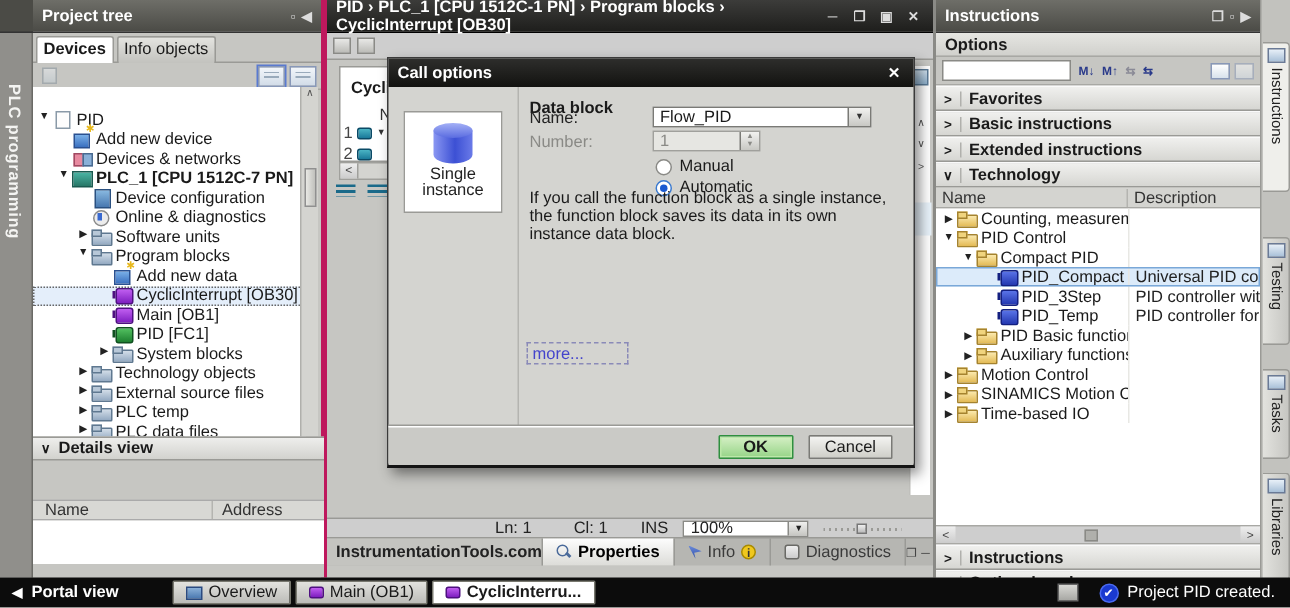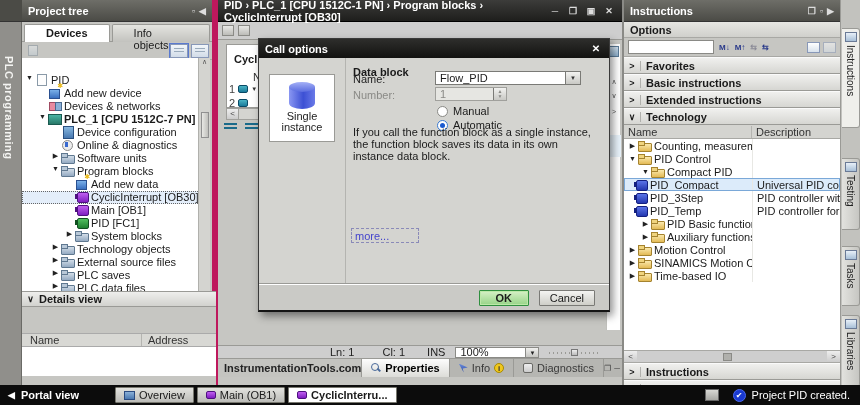--- a/index.html
+++ b/index.html
@@ -39,23 +39,23 @@
 [data-icon="block-fc"]::after{content:"";position:absolute;left:0;top:3px;width:2px;height:5px;background:#105020}
 [data-icon="block-fb"]::before{content:"";position:absolute;left:2px;top:1px;width:10px;height:9px;border-radius:2px;background:linear-gradient(#5a74e8,#2438b0);border:1px solid #142080}
 [data-icon="block-fb"]::after{content:"";position:absolute;left:0;top:3px;width:2px;height:5px;background:#142080}
 
 
 #left-strip{position:absolute;left:0;top:0;width:22px;height:385px;background:#908f8b;border-right:1px solid #6a6a66}
 #left-strip .cap{position:absolute;left:0;top:0;width:22px;height:22px;background:#4b4b46;border-bottom:1px solid #333}
 #left-strip .vlbl{position:absolute;left:3px;top:56px;writing-mode:vertical-rl;color:#f4f4f2;font-weight:bold;letter-spacing:.5px}
 
 
-#project-tree{position:absolute;left:22px;top:0;width:196px;height:385px;background:#c6c6c2;border-right:6px solid #be185d}
+#project-tree{position:absolute;left:22px;top:0;width:196px;height:385px;background:#c6c6c2;border-right:4px solid #be185d}
 .pt-tabs{display:flex;height:20px;padding:2px 0 0 2px;border-bottom:1px solid #9a9a96}
-.pt-tab{padding:2px 21px 0;border:1px solid #9a9a96;border-bottom:none;border-radius:2px 2px 0 0;background:linear-gradient(#e4e4e0,#c2c2be);margin-right:2px;height:18px}
+.pt-tab{padding:2px 4px 0;border:1px solid #9a9a96;border-bottom:none;border-radius:2px 2px 0 0;background:linear-gradient(#e4e4e0,#c2c2be);margin-right:2px;height:18px}
 .pt-tab.active{background:#fff;font-weight:bold}
 .pt-toolbar{height:18px;display:flex;align-items:center;padding:0 3px;border-bottom:1px solid #a8a8a4}
 .tool-ico{width:16px;height:13px;position:relative;margin-right:3px}
 .tool-ico.dim{opacity:.45}
 .tool-ico .bx{position:absolute;inset:1px 3px;background:linear-gradient(#eef2f6,#c2d0da);border:1px solid #7a8a96}
 .pt-toolbar .right{margin-left:auto;display:flex;gap:3px}
 .tool-btn{width:18px;height:14px;border:1px solid #8898b8;background:linear-gradient(#f2f6fa,#d2dce8);position:relative}
 .tool-btn.sel{outline:1px solid #5a7ad0}
 .tool-btn .bars{position:absolute;inset:3px;background:repeating-linear-gradient(#9ab 0 1px,transparent 1px 3px)}
 #tree{position:absolute;left:0;top:58px;width:182px;height:233px;background:#fff;overflow:hidden;padding-top:16px}
@@ -148,21 +148,21 @@
 .viewbx{width:13px;height:11px;border:1px solid #8898b8;background:linear-gradient(#fff,#d8e2ec)}
 .viewbx.dim{opacity:.5}
 #itable-hdr{height:14px;background:#d4d4d0;border-bottom:1px solid #a8a8a4;display:flex;align-items:center;color:#333}
 #itable-hdr .c1{width:128px;padding-left:4px;border-right:1px solid #b4b4b0}
 #itable-hdr .c2{padding-left:4px}
 #itable{background:#fff;height:143px}
 .irow{display:flex;align-items:center;height:13px;white-space:nowrap}
 .irow .ileft{flex:0 0 128px;display:flex;align-items:center;overflow:hidden}
 .irow .idesc{flex:1;overflow:hidden;color:#222;border-left:1px solid #e8e8e4;padding-left:4px;height:13px;display:flex;align-items:center}
 .irow.sel{background:#dcebfa;outline:1px solid #7aa8d8;outline-offset:-1px}
-.p0{padding-left:4px}.p1{padding-left:17px}.p2{}
+.p0{padding-left:4px}.p1{padding-left:17px}.p2{padding-left:31px}
 #iblank{background:#fff;height:68px}
 #ihscroll{height:13px;background:#cecece;border-top:1px solid #a8a8a4;border-bottom:1px solid #a8a8a4;display:flex;align-items:center;font-size:8px;color:#444}
 #ihscroll .ends{width:13px;text-align:center;background:linear-gradient(#eee,#ccc);height:100%;line-height:12px}
 #ihscroll .track{flex:1;position:relative;height:100%}
 #ihscroll .thumb{position:absolute;left:45%;top:2px;width:9px;height:8px;background:#b0b0ac;border:1px solid #8a8a86}
 
 
 #right-strip{position:absolute;left:840px;top:0;width:20px;height:385px;background:#c2c2be;border-left:1px solid #9a9a96}
 .vtab{position:absolute;left:1px;width:18px;background:linear-gradient(90deg,#e2e2de,#c6c6c2);border:1px solid #9a9a96;border-left:none;border-radius:0 3px 3px 0;display:flex;flex-direction:column;align-items:center;padding-top:3px}
 .vtab .vlabel{writing-mode:vertical-rl;font-size:10px;margin-top:3px;color:#222}
@@ -286,21 +286,21 @@
         <span class="tlabel">Technology objects</span>
       </div>
     <div class="trow i2">
         <span class="arrow" data-arrow="right"></span>
         <span class="ticon" data-icon="folder-source"></span>
         <span class="tlabel">External source files</span>
       </div>
     <div class="trow i2">
         <span class="arrow" data-arrow="right"></span>
         <span class="ticon" data-icon="folder-tags"></span>
-        <span class="tlabel">PLC saves</span>
+        <span class="tlabel">PLC temp</span>
       </div>
     <div class="trow i2">
         <span class="arrow" data-arrow="right"></span>
         <span class="ticon" data-icon="folder-types"></span>
         <span class="tlabel">PLC data files</span>
       </div>
 
   </div>
   <div id="tree-scroll">
     <span>∧</span>

